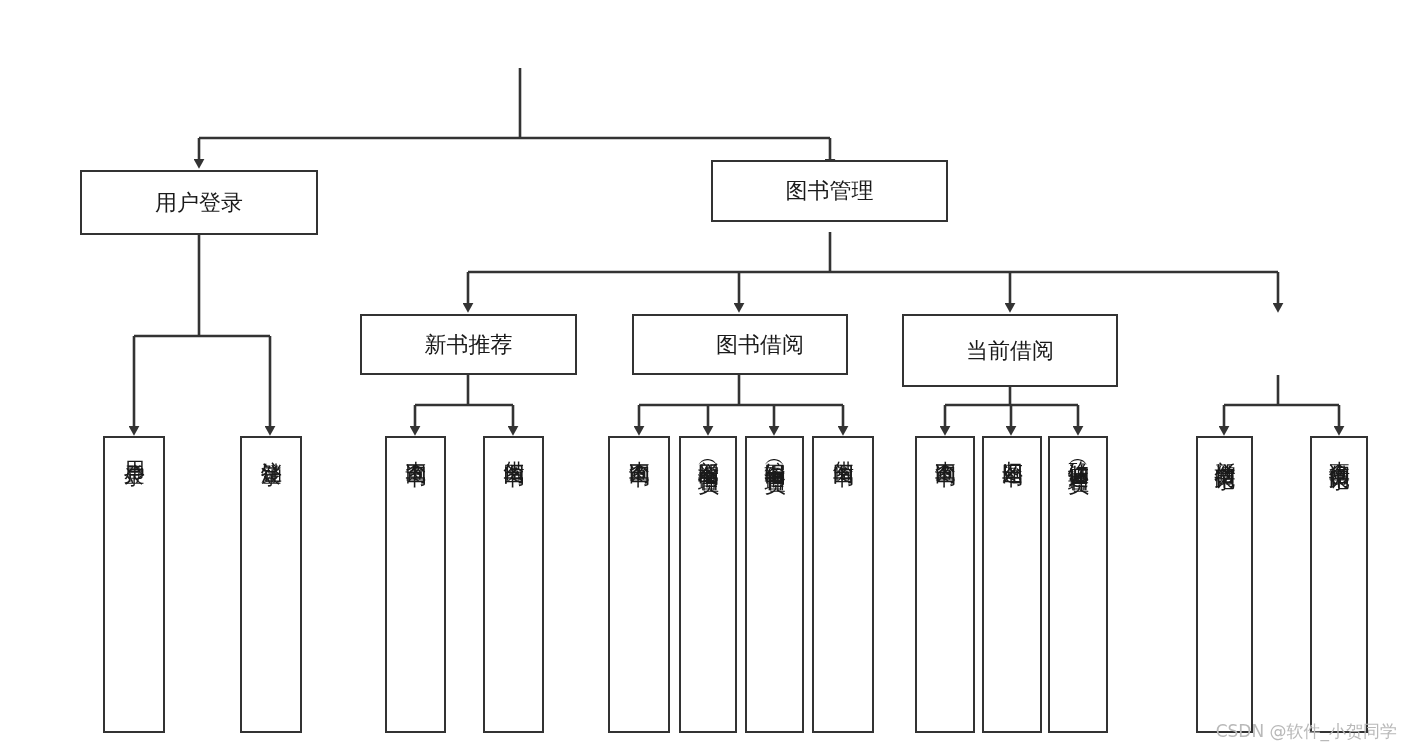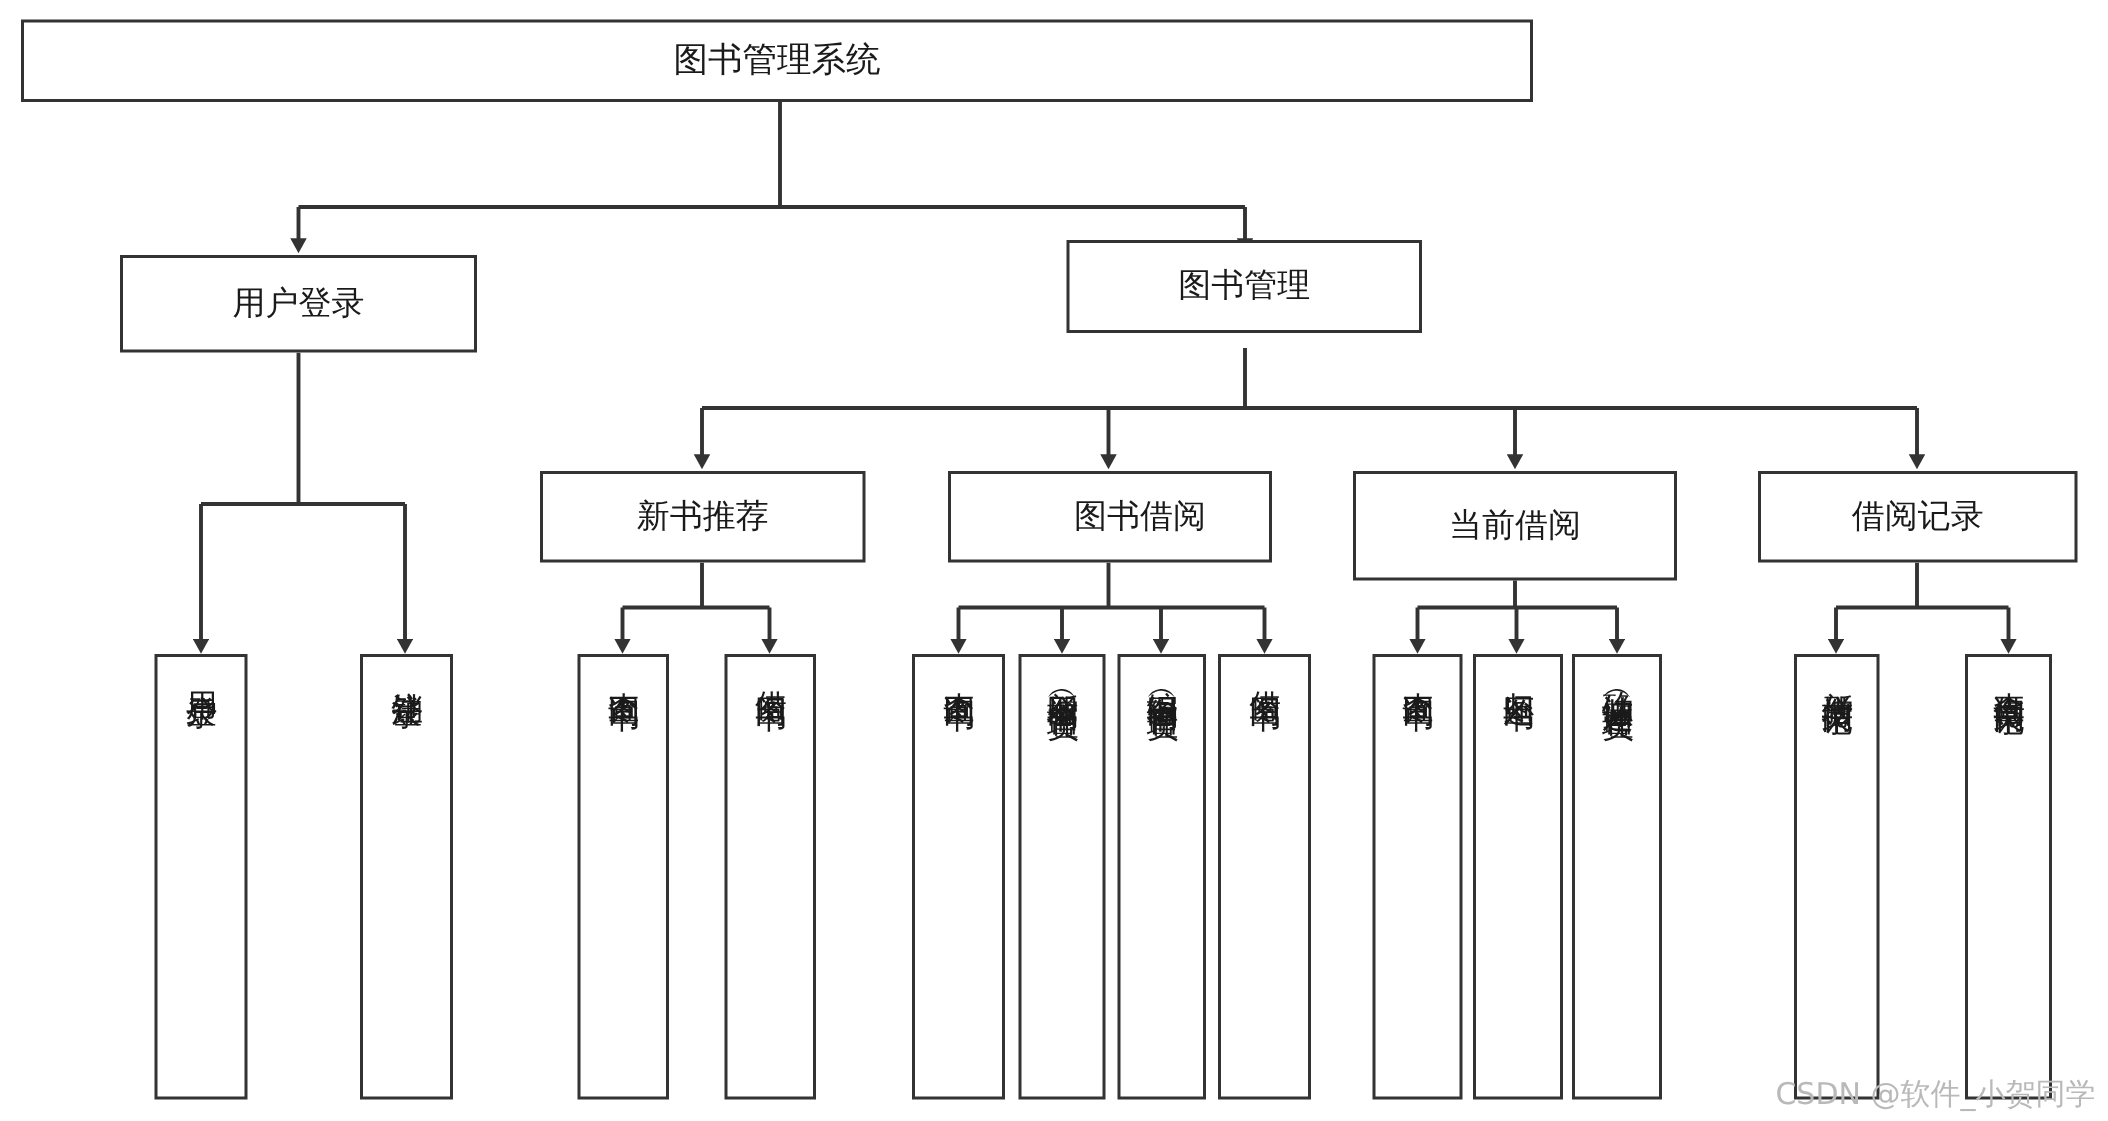--- a/index.html
+++ b/index.html
@@ -59,21 +59,21 @@
     writing-mode: vertical-rl;
     text-orientation: upright;
     letter-spacing: 2px;
     white-space: pre-wrap;
     line-height: 1;
   }
   #watermark {
     position: absolute;
     right: 8px;
     bottom: 4px;
-    font-size: 20px;
+    font-size: 17px;
     color: #b9b9b9;
     z-index: 5;
     white-space: nowrap;
     pointer-events: none;
   }
 </style>
 </head>
 <body>
 
 <div id="diagram-canvas">
@@ -122,23 +122,20 @@
       <path d="M1011,405 L1011,427" marker-end="url(#arrow)"></path>
       <path d="M1078,405 L1078,427" marker-end="url(#arrow)"></path>
 
       <path d="M1278,375 L1278,405"></path>
       <path d="M1224,405 L1339,405"></path>
       <path d="M1224,405 L1224,427" marker-end="url(#arrow)"></path>
       <path d="M1339,405 L1339,427" marker-end="url(#arrow)"></path>
     </g>
   </svg>
 
-  <div class="node node-root" style="left:14px; top:13px; width:1008px; height:55px;">
-    <span class="node-label">图书管理系统</span>
-  </div>
 
   <div class="node node-h" style="left:80px; top:170px; width:238px; height:65px;">
     <span class="node-label">用户登录</span>
   </div>
 
   <div class="node node-h" style="left:711px; top:160px; width:237px; height:62px;">
     <span class="node-label">图书管理</span>
   </div>
 
   <div class="node node-h" style="left:360px; top:314px; width:217px; height:61px;">
@@ -146,23 +143,20 @@
   </div>
 
   <div class="node node-h" style="left:632px; top:314px; width:216px; height:61px;padding-left:40px;">
     <span class="node-label">图书借阅</span>
   </div>
 
   <div class="node node-h" style="left:902px; top:314px; width:216px; height:73px;">
     <span class="node-label">当前借阅</span>
   </div>
 
-  <div class="node node-h" style="left:1172px; top:314px; width:213px; height:61px;">
-    <span class="node-label">借阅记录</span>
-  </div>
 
   <div class="node node-leaf" style="left:103px; top:436px; width:62px; height:297px;">
     <span class="node-label">用户登录</span>
   </div>
 
   <div class="node node-leaf" style="left:240px; top:436px; width:62px; height:297px;">
     <span class="node-label">注销登录</span>
   </div>
 
   <div class="node node-leaf" style="left:385px; top:436px; width:61px; height:297px;">

